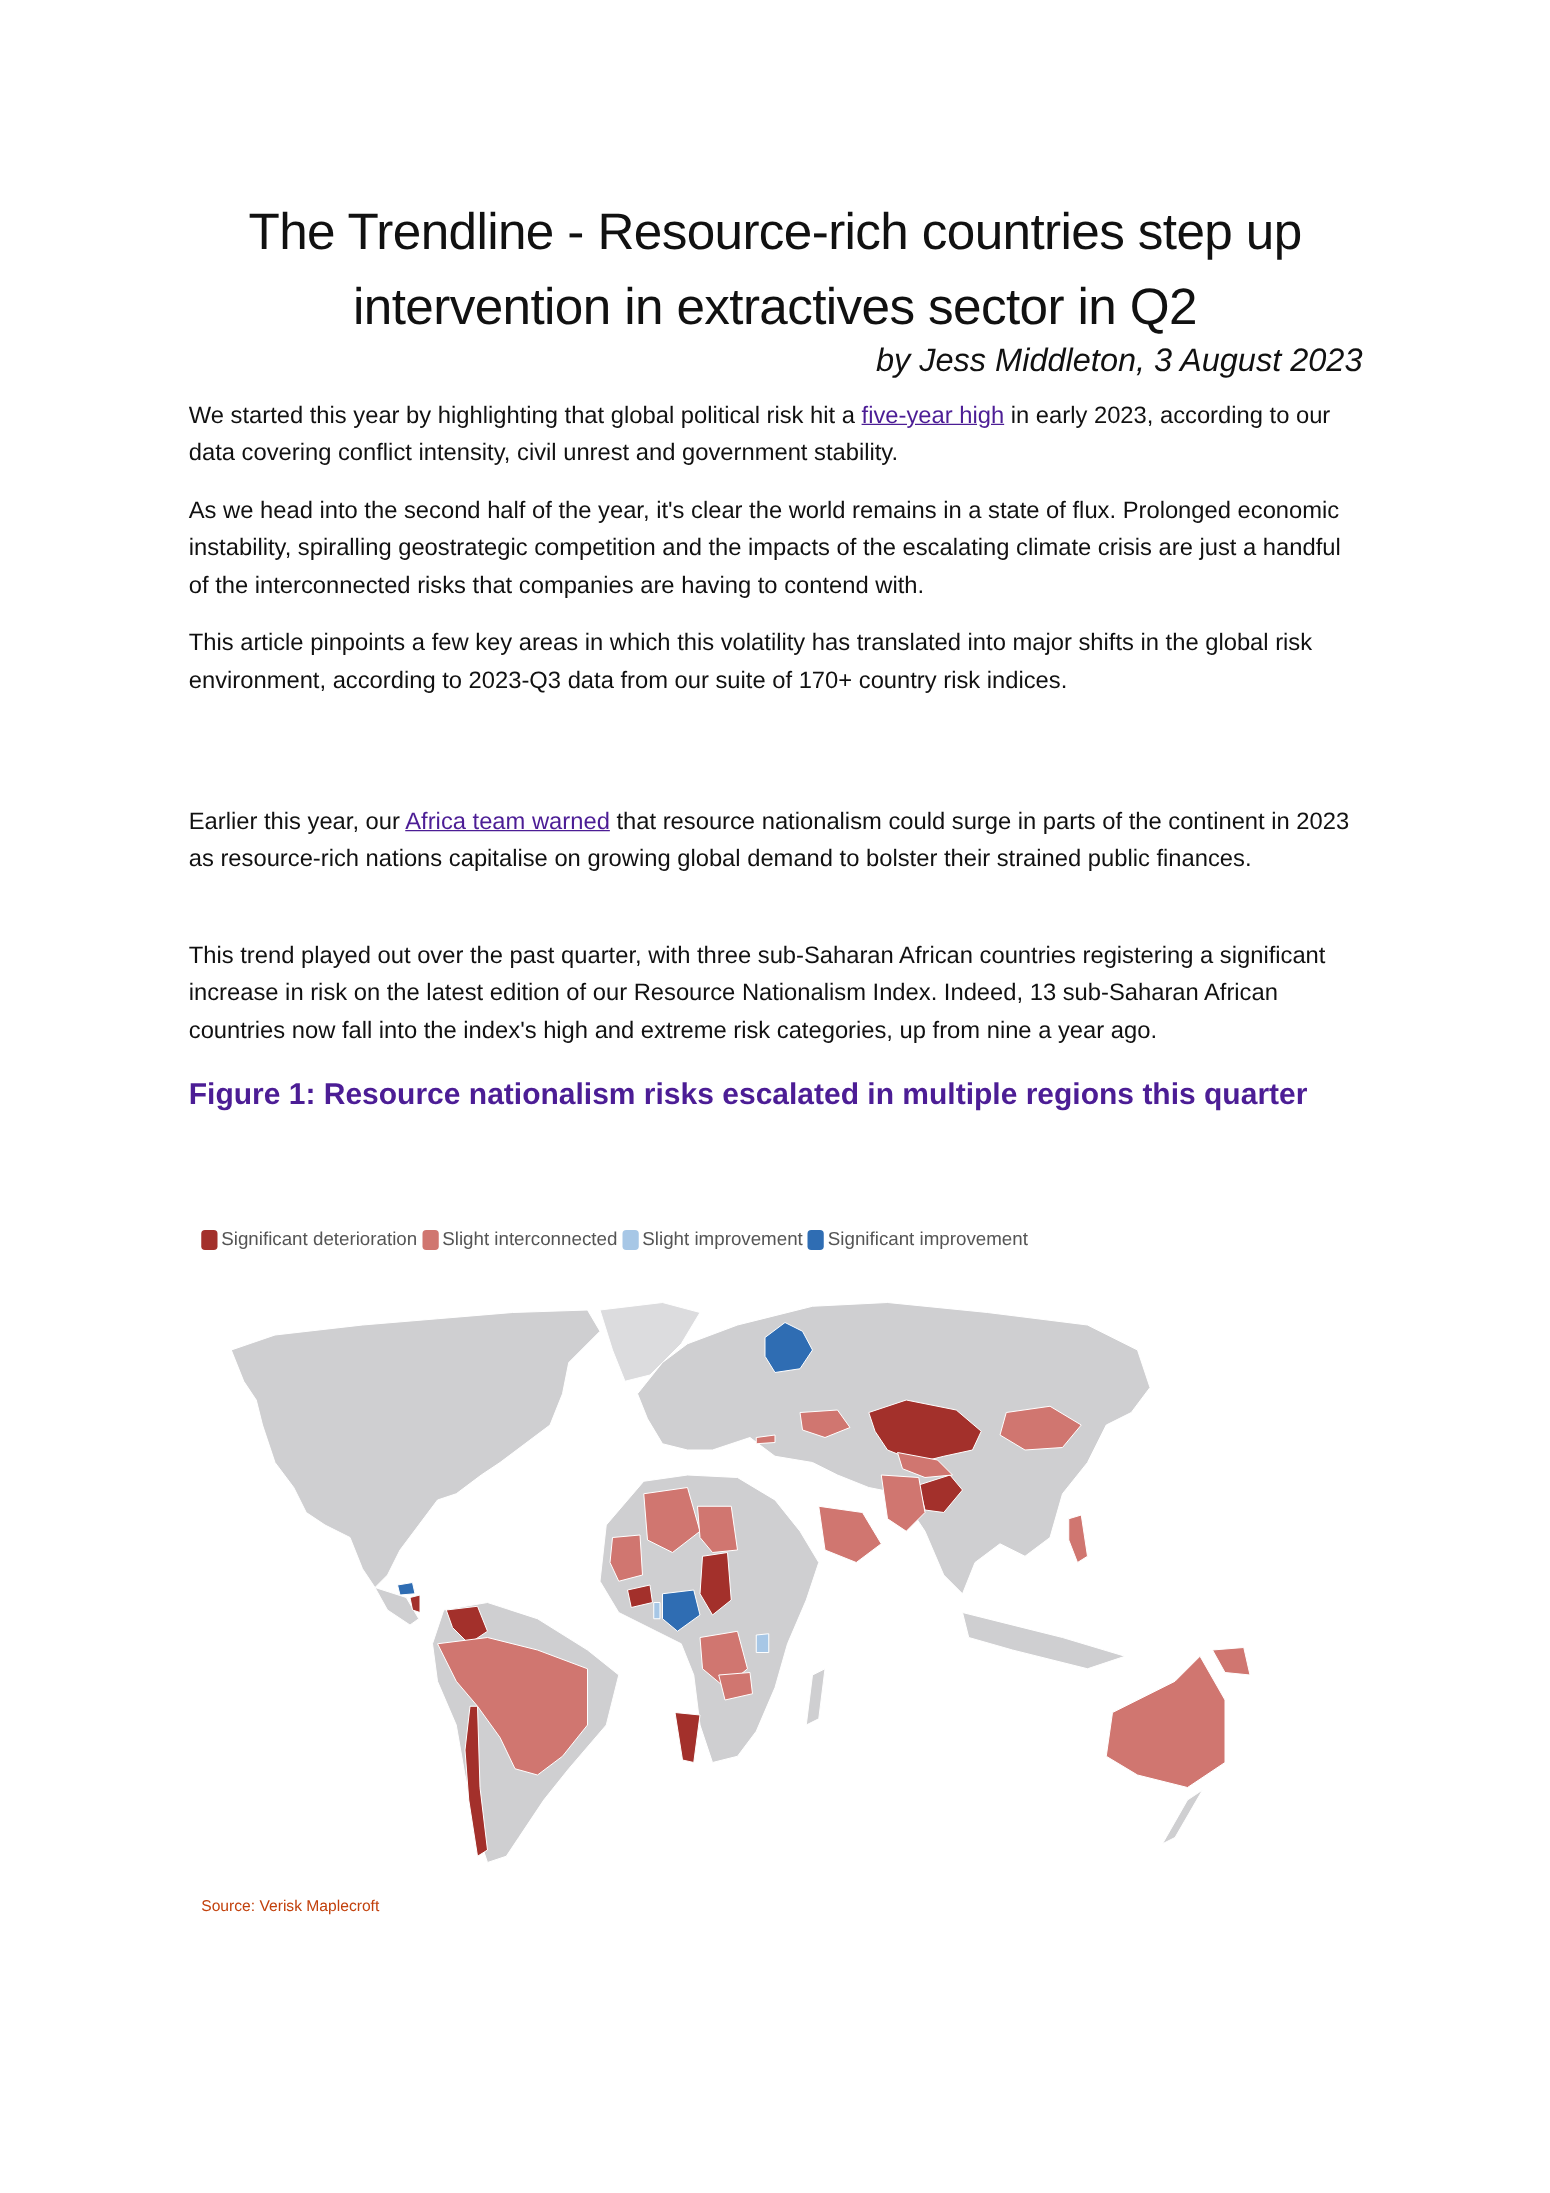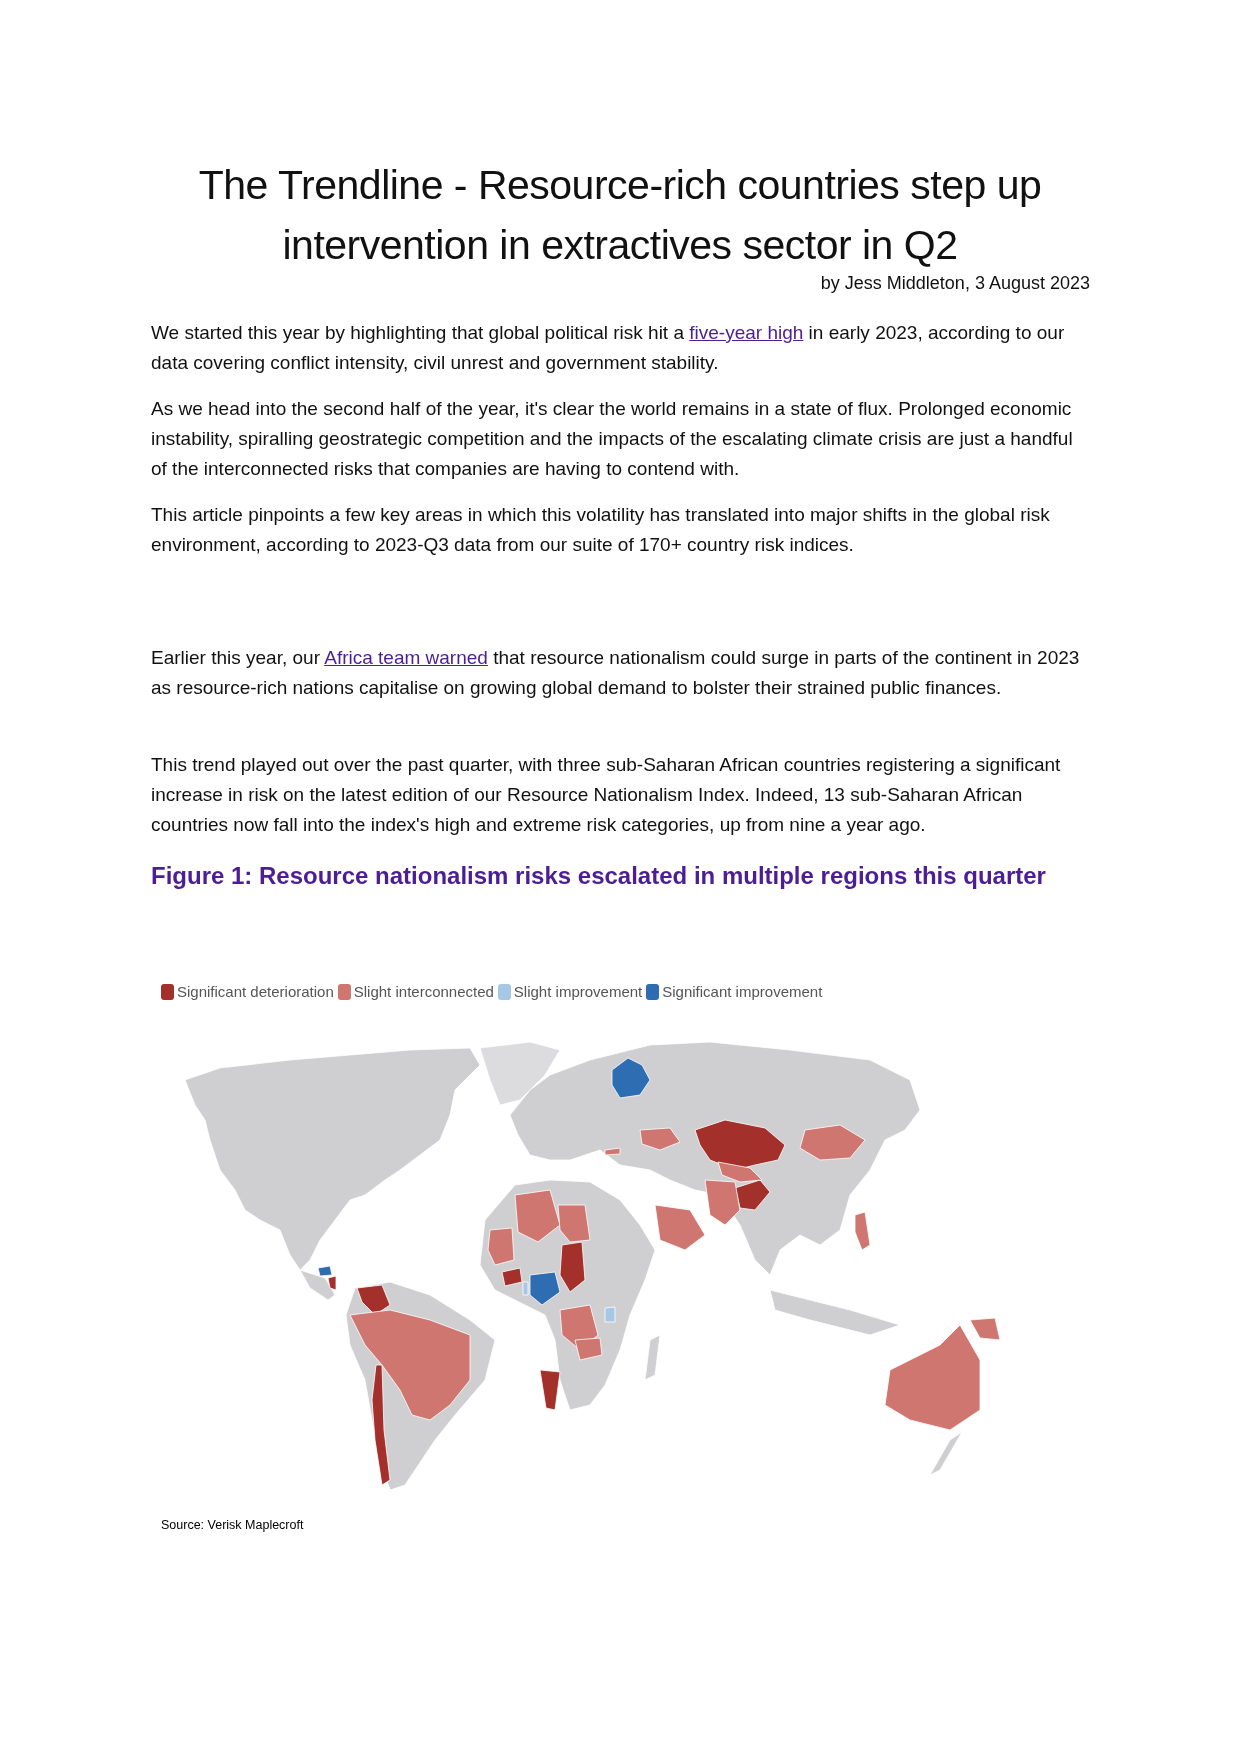--- a/index.html
+++ b/index.html
@@ -2,31 +2,31 @@
 <html><head>
 <meta charset="utf-8">
 <style>
   html, body { margin: 0; padding: 0; background: #ffffff; }
   body { width: 1240px; height: 1754px; position: relative; overflow: hidden;
          font-family: "Liberation Sans", sans-serif; color: #111; }
   .page { position: absolute; left: 0; top: 0; width: 1240px; height: 1554px; }
   .title { position: absolute; left: 120px; width: 1000px; top: 155px; text-align: center;
            font-family: "Liberation Sans", sans-serif; font-size: 41px; line-height: 60px;
            color: #111; letter-spacing: -0.5px; }
-  .byline { position: absolute; right: 150px; top: 273px; font-size: 18px; color: #111; }
+  .byline { position: absolute; right: 150px; top: 273px; font-size: 26px; color: #111; font-style: italic; }
   .para { position: absolute; left: 151px; width: 940px; font-size: 19px; line-height: 30px; color: #111; margin: 0; }
   .para a { color: #4c1d95; text-decoration: underline; }
   .h2 { position: absolute; left: 151px; top: 592px; font-size: 36px; color: #2f5597; margin: 0; font-weight: normal; letter-spacing: -0.3px; }
   .figcap { position: absolute; left: 151px; top: 862px; font-size: 24px; font-weight: bold; color: #4c1d95; }
   .chart-title { position: absolute; left: 162px; top: 940px; font-size: 22px; color: #444; letter-spacing: -0.2px; }
   .legend { position: absolute; left: 161px; top: 983px; display: flex; align-items: center; font-size: 15px; color: #555; }
   .legend-item { display: flex; align-items: center; margin-right: 4px; }
   .swatch { width: 13px; height: 16px; border-radius: 3px; margin-right: 3px; display: inline-block; }
   .map { position: absolute; left: 150px; top: 1020px; width: 950px; height: 470px; }
-  .source { position: absolute; left: 161px; top: 1518px; font-size: 12.5px; color: #000000; }
+  .source { position: absolute; left: 161px; top: 1518px; font-size: 12.5px; color: #c2410c; }
 </style>
 </head>
 <body>
 
 <div class="page">
 
   <div class="title">The Trendline - Resource-rich countries step up intervention in extractives sector in Q2</div>
   <div class="byline">by Jess Middleton, 3 August 2023</div>
 
   <p class="para" style="top:318px"><span>We started this year by highlighting that global political risk hit a </span><a href="#">five-year high</a><span> in early 2023, according to our data covering conflict intensity, civil unrest and government stability.</span></p>

